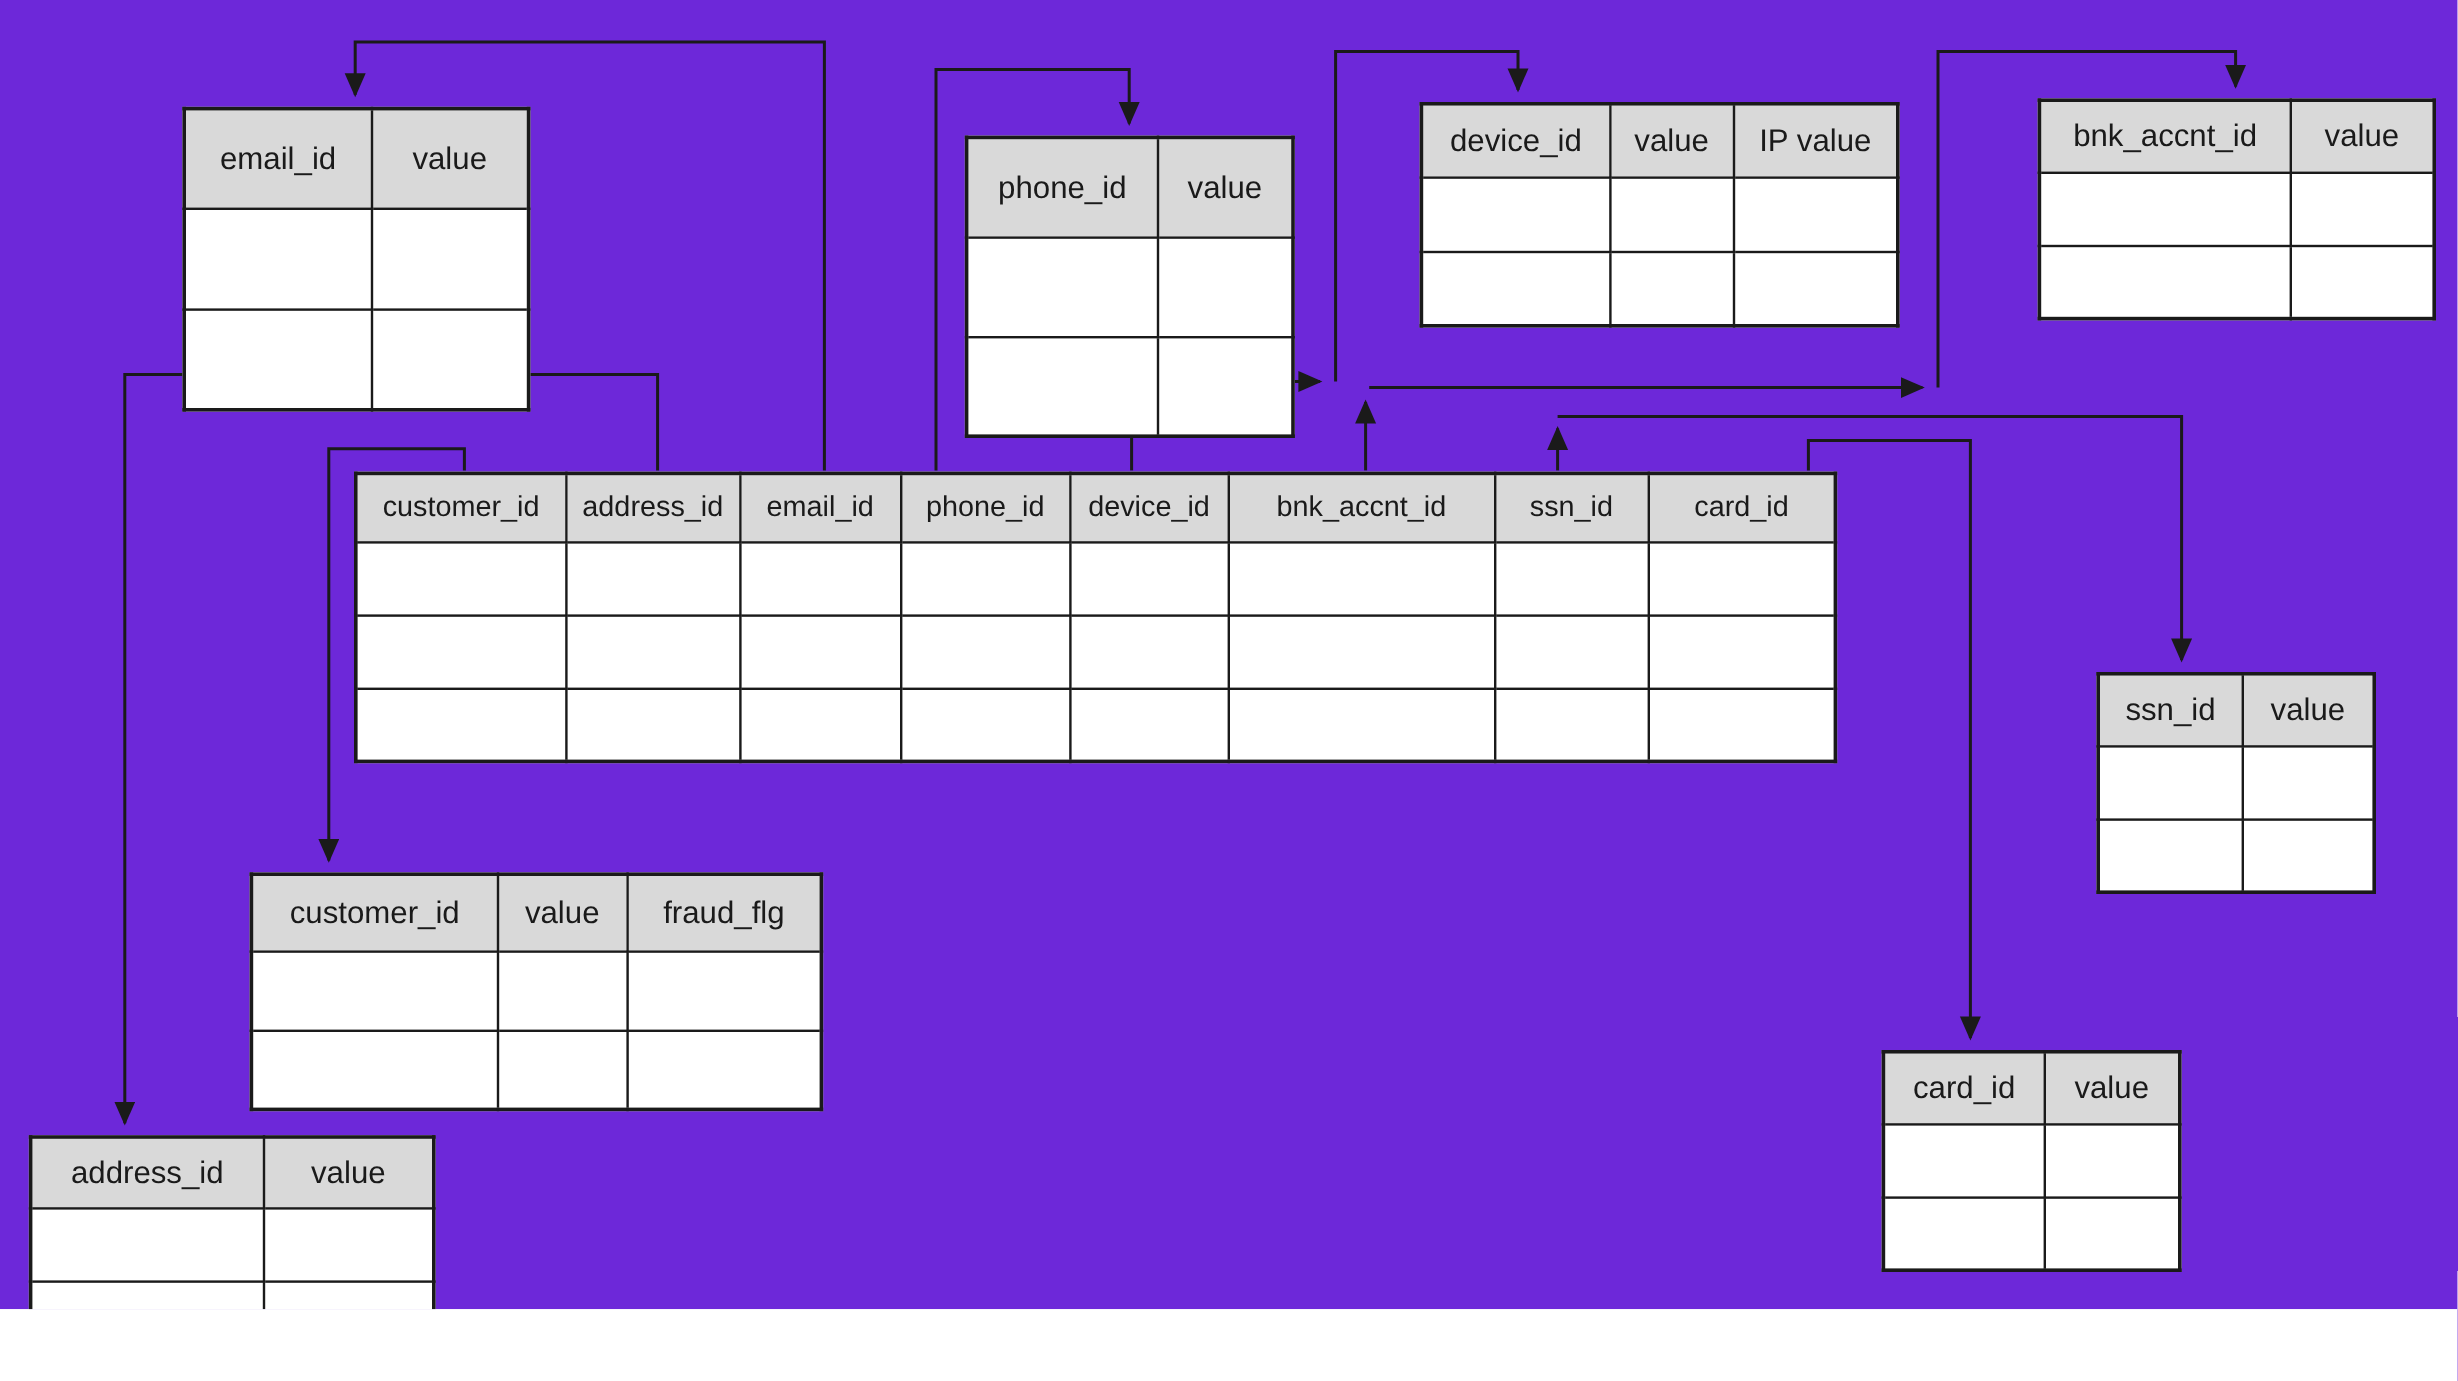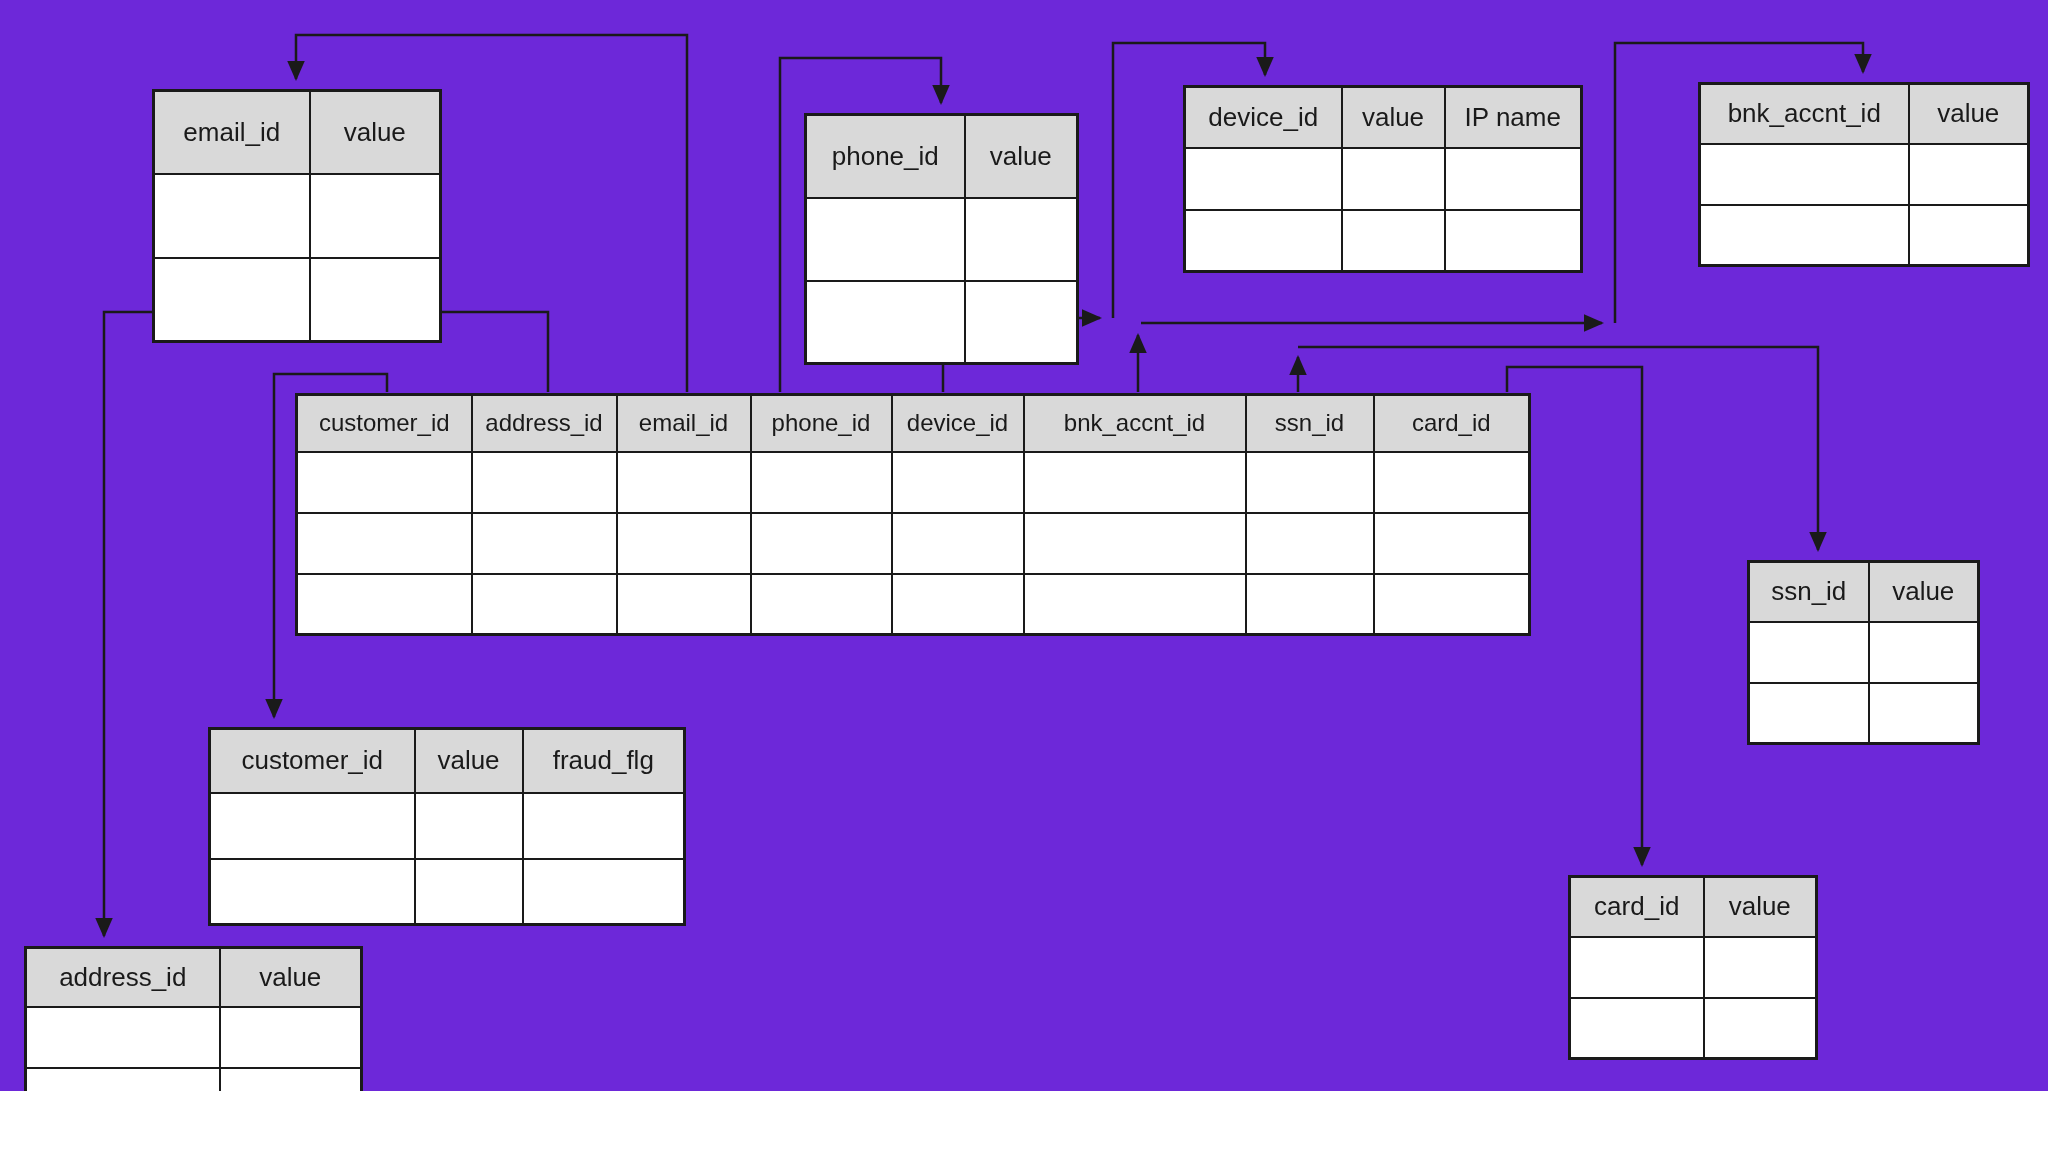--- a/index.html
+++ b/index.html
@@ -97,21 +97,21 @@
   <table class="tbl" style="left:1183px;top:85px;">
     <colgroup>
         <col style="width:157px">
         <col style="width:103px">
         <col style="width:137px">
       </colgroup>
     <thead>
       <tr style="height:61px">
         <th>device_id</th>
         <th>value</th>
-        <th>IP name</th>
+        <th>IP value</th>
       </tr>
     </thead>
     <tbody>
       <tr style="height:62px">
           <td></td>
           <td></td>
           <td></td>
         </tr>
       <tr style="height:62px">
           <td></td>

